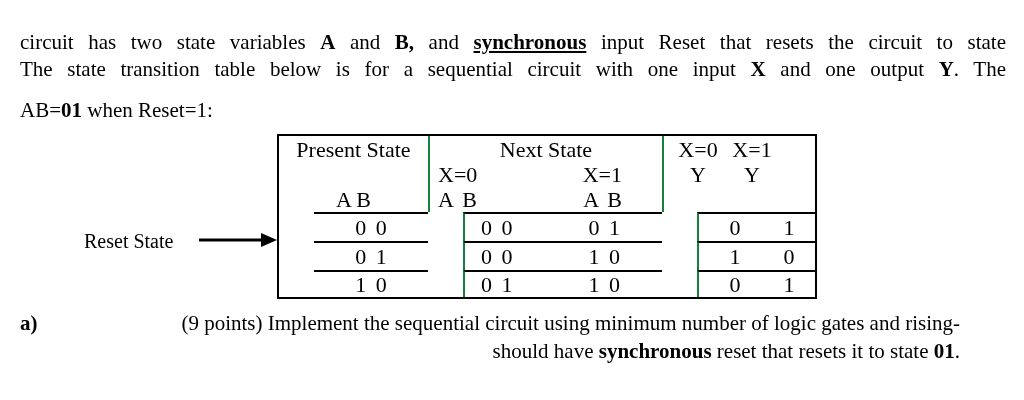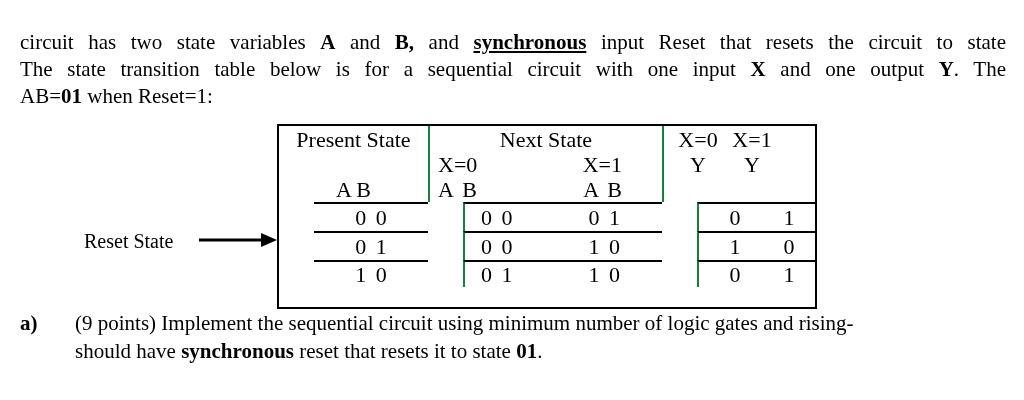--- a/index.html
+++ b/index.html
@@ -8,27 +8,27 @@
     background:#ffffff;color:#000000;
     font-family:"Liberation Serif", serif;
     overflow:hidden;
   }
   
   .intro{
     position:absolute;left:20px;top:8px;width:986px;
     font-size:21px;line-height:27px;
   }
   .jline{display:block;text-align:justify;text-align-last:justify;}
-  .nline{display:block;}
+  .nline{display:block;margin-top:14px;}
   b{font-weight:bold;}
   .u{text-decoration:underline;}
   
   .tbl{
-    position:absolute;left:277px;top:124px;
-    width:540px;height:185px;box-sizing:border-box;
+    position:absolute;left:277px;top:134px;
+    width:540px;height:165px;box-sizing:border-box;
     border:2px solid #000;
     display:grid;
     grid-template-columns:149px 234px 153px;
     grid-template-rows:76px 29px 29px 27px;
     font-size:22px;
   }
   .cell{box-sizing:border-box;overflow:hidden;}
   .bl{border-left:2px solid #15803d;}
   .bt{border-top:2px solid #000;}
   .hc{display:flex;flex-direction:column;padding-top:1px;}
@@ -45,21 +45,21 @@
   .dc-next span{word-spacing:4px;}
   .dc-out{padding-left:10px;}
   .dc-out span{width:52px;text-align:center;}
   .dc-out span + span{margin-left:2px;}
   
   .resetlbl{position:absolute;left:84px;top:229px;font-size:20px;line-height:24px;}
   .arrow{position:absolute;left:192px;top:229px;}
   
   .parta{position:absolute;left:20px;top:309px;font-size:21px;line-height:28px;}
   .alabel{position:absolute;left:0;top:0;}
-  .abody{margin-left:55px;width:940px;}
+  .abody{width:940px;text-align:right;}
   .bline{display:block;}
 </style>
 </head>
 <body>
 
 <p class="intro">
   <span class="jline"><span>circuit has two state variables </span><b>A</b><span> and </span><b>B,</b><span> and </span><b class="u">synchronous</b><span> input Reset that resets the circuit to state</span></span>
   <span class="jline"><span>The state transition table below is for a sequential circuit with one input </span><b>X</b><span> and one output </span><b>Y</b><span>. The</span></span>
   <span class="nline"><span>AB=</span><b>01</b><span> when Reset=1:</span></span>
 </p>

